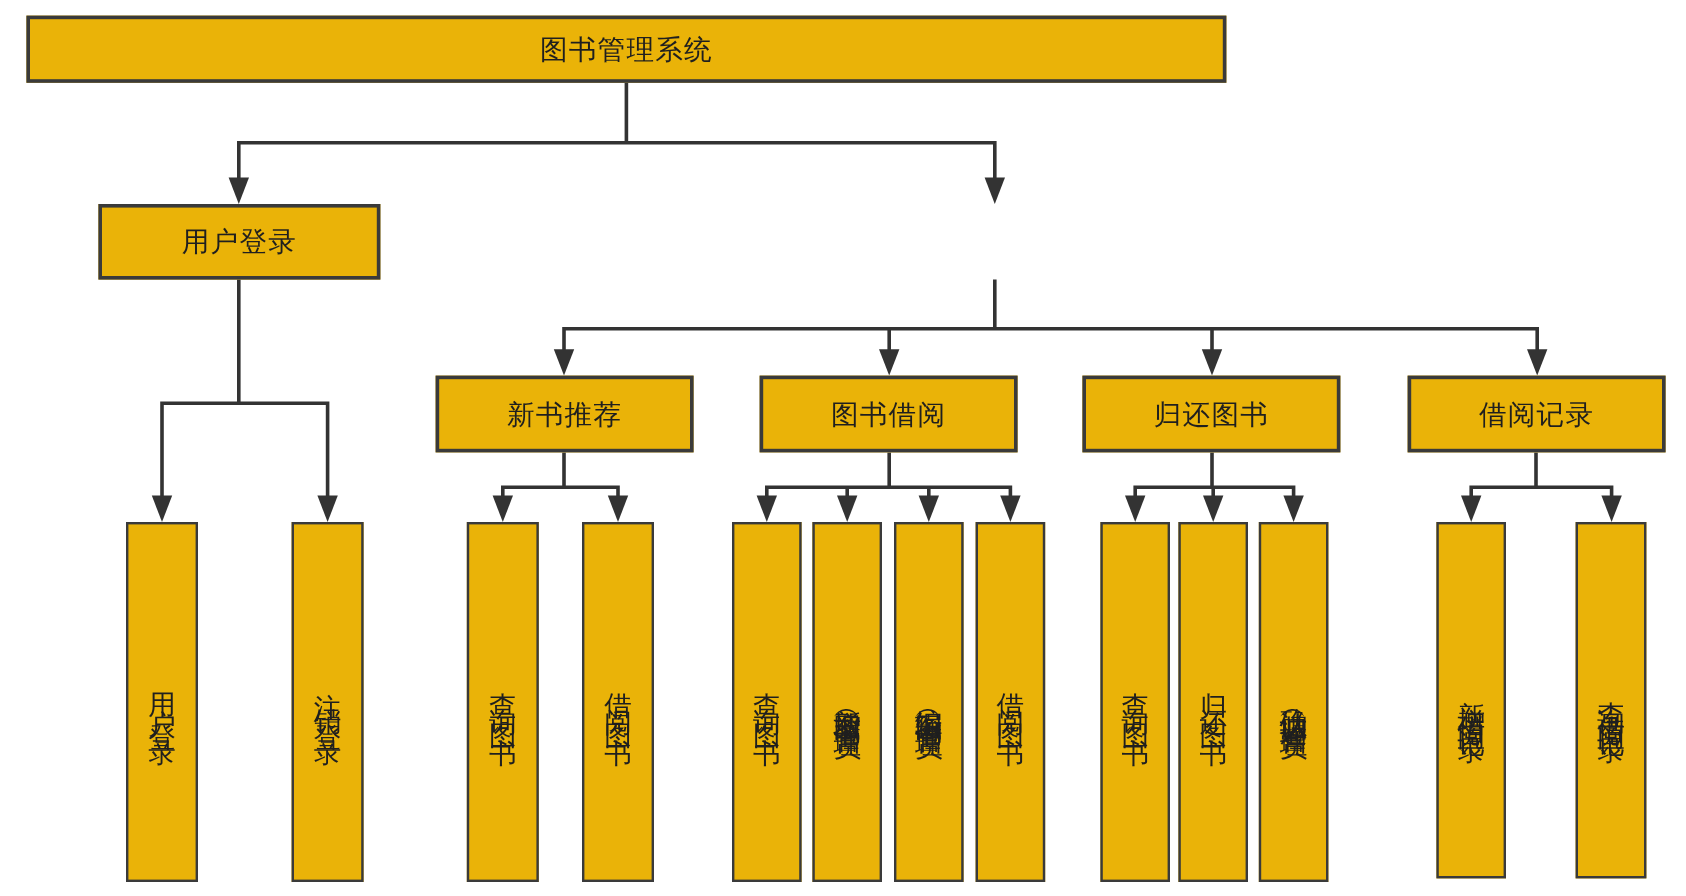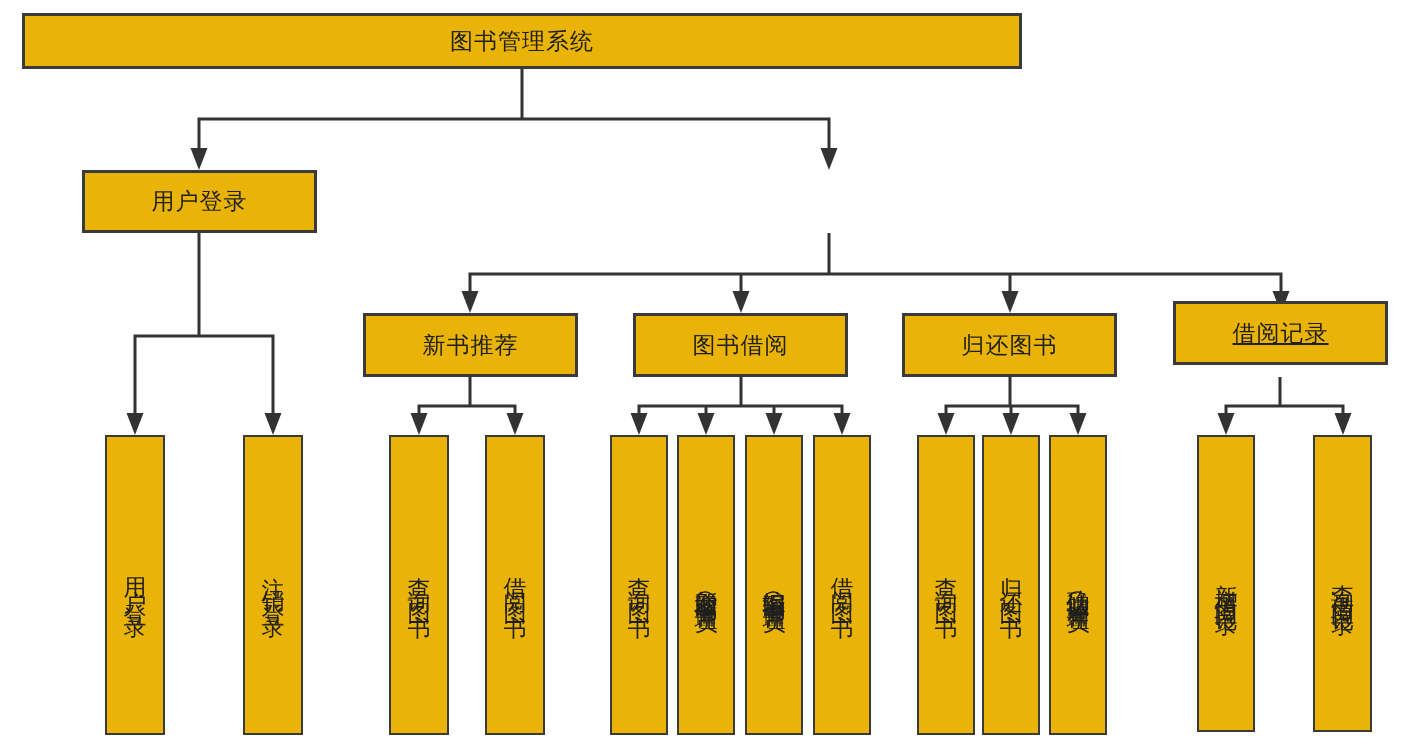--- a/index.html
+++ b/index.html
@@ -114,21 +114,21 @@
 
   <div class="box h" style="left:363px; top:313px; width:215px; height:64px;">
     <span class="lbl">新书推荐</span>
   </div>
   <div class="box h" style="left:633px; top:313px; width:215px; height:64px;">
     <span class="lbl">图书借阅</span>
   </div>
   <div class="box h" style="left:902px; top:313px; width:215px; height:64px;">
     <span class="lbl">归还图书</span>
   </div>
-  <div class="box h" style="left:1173px; top:301px; width:215px; height:64px;text-decoration:underline;">
+  <div class="box h" style="left:1173px; top:313px; width:215px; height:64px;">
     <span class="lbl">借阅记录</span>
   </div>
 
   <div class="box v" style="left:105px; top:435px; width:60px; height:300px;">
     <span class="lbl" style="letter-spacing: 13px;">用户登录</span>
   </div>
   <div class="box v" style="left:243px; top:435px; width:60px; height:300px;">
     <span class="lbl" style="letter-spacing: 13px;">注销登录</span>
   </div>
 

